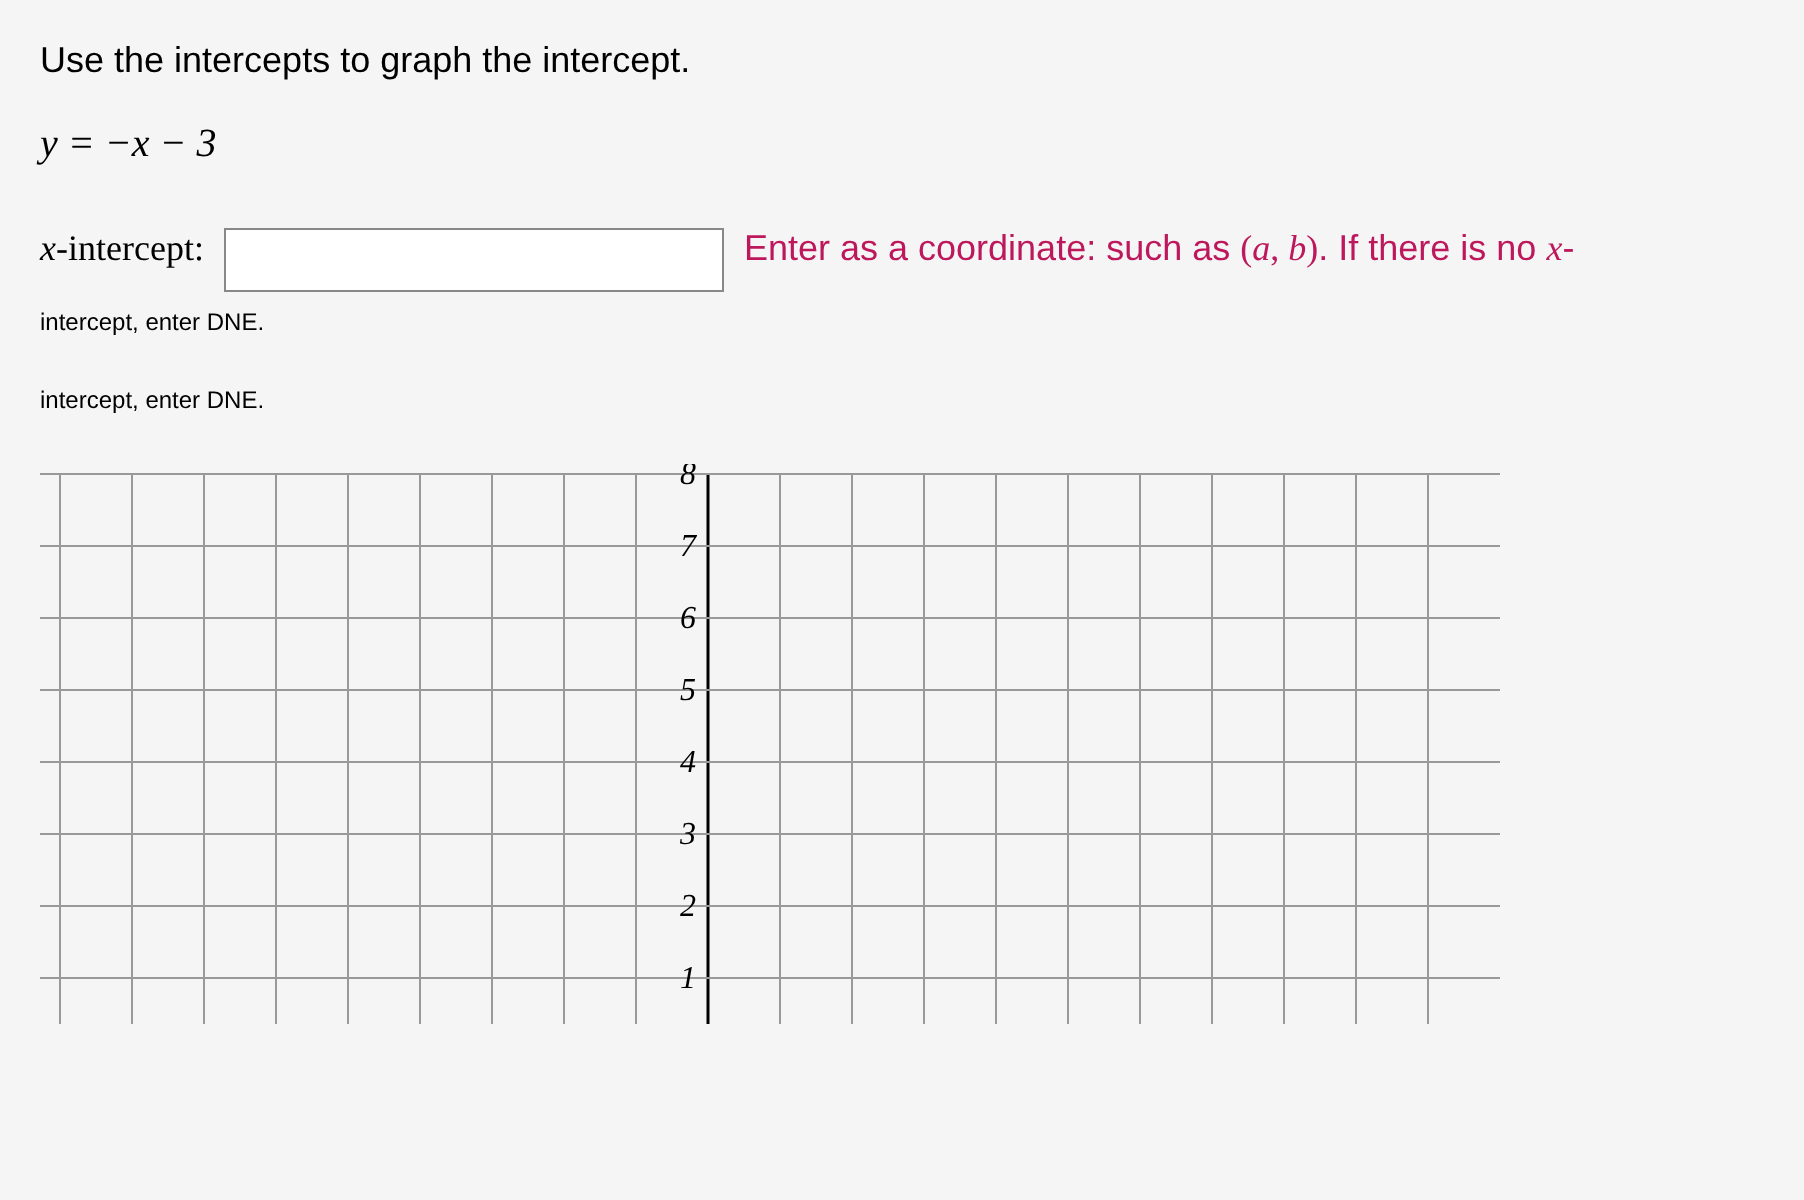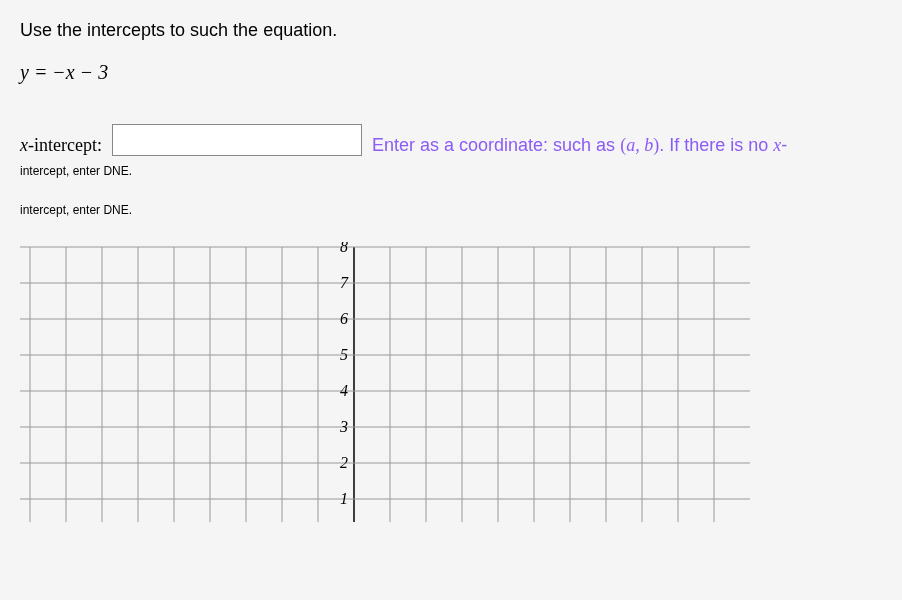--- a/index.html
+++ b/index.html
@@ -17,46 +17,46 @@
     }
     .question-text {
       font-size: 18px;
       color: #000;
       margin-bottom: 20px;
     }
     .equation {
       font-family: 'Times New Roman', serif;
       font-style: italic;
       font-size: 20px;
-      margin-bottom: 40px;
+      margin-bottom: 30px;
     }
     .intercept-row {
       display: flex;
-      align-items: flex-end;
+      align-items: flex-start;
       margin-bottom: 8px;
       gap: 10px;
     }
     .intercept-label {
       font-family: 'Times New Roman', serif;
       font-size: 18px;
     }
     .intercept-label .var {
       font-style: italic;
     }
     .answer-input {
       width: 250px;
       height: 32px;
       border: 1px solid #888;
       background: #fff;
       padding: 4px 8px;
       font-size: 16px;
     }
     .hint-text {
       font-size: 18px;
-      color: #8b5cf6;
+      color: #be185d;
     }
     .hint-text .coord {
       font-family: 'Times New Roman', serif;
     }
     .hint-text .var {
       font-style: italic;
       font-family: 'Times New Roman', serif;
     }
     .dne-text {
       font-size: 12px;
@@ -86,21 +86,21 @@
     .tick-label {
       font-family: 'Times New Roman', serif;
       font-style: italic;
       font-size: 16px;
       fill: #000;
     }
   </style>
 </head>
 <body>
 
-<div class="question-text">Use the intercepts to such the equation.</div>
+<div class="question-text">Use the intercepts to graph the intercept.</div>
 
 <div class="equation">y = −x − 3</div>
 
 <div class="intercept-row">
   <span class="intercept-label">
     <span class="var">x</span><span>-intercept:</span>
   </span>
   <input type="text" class="answer-input" style="">
   <span class="hint-text">
     <span>Enter as a coordinate: such as </span><span class="coord">(<span class="var">a</span>, <span class="var">b</span>)</span><span>. If there is no </span><span class="var">x</span><span>-</span>

